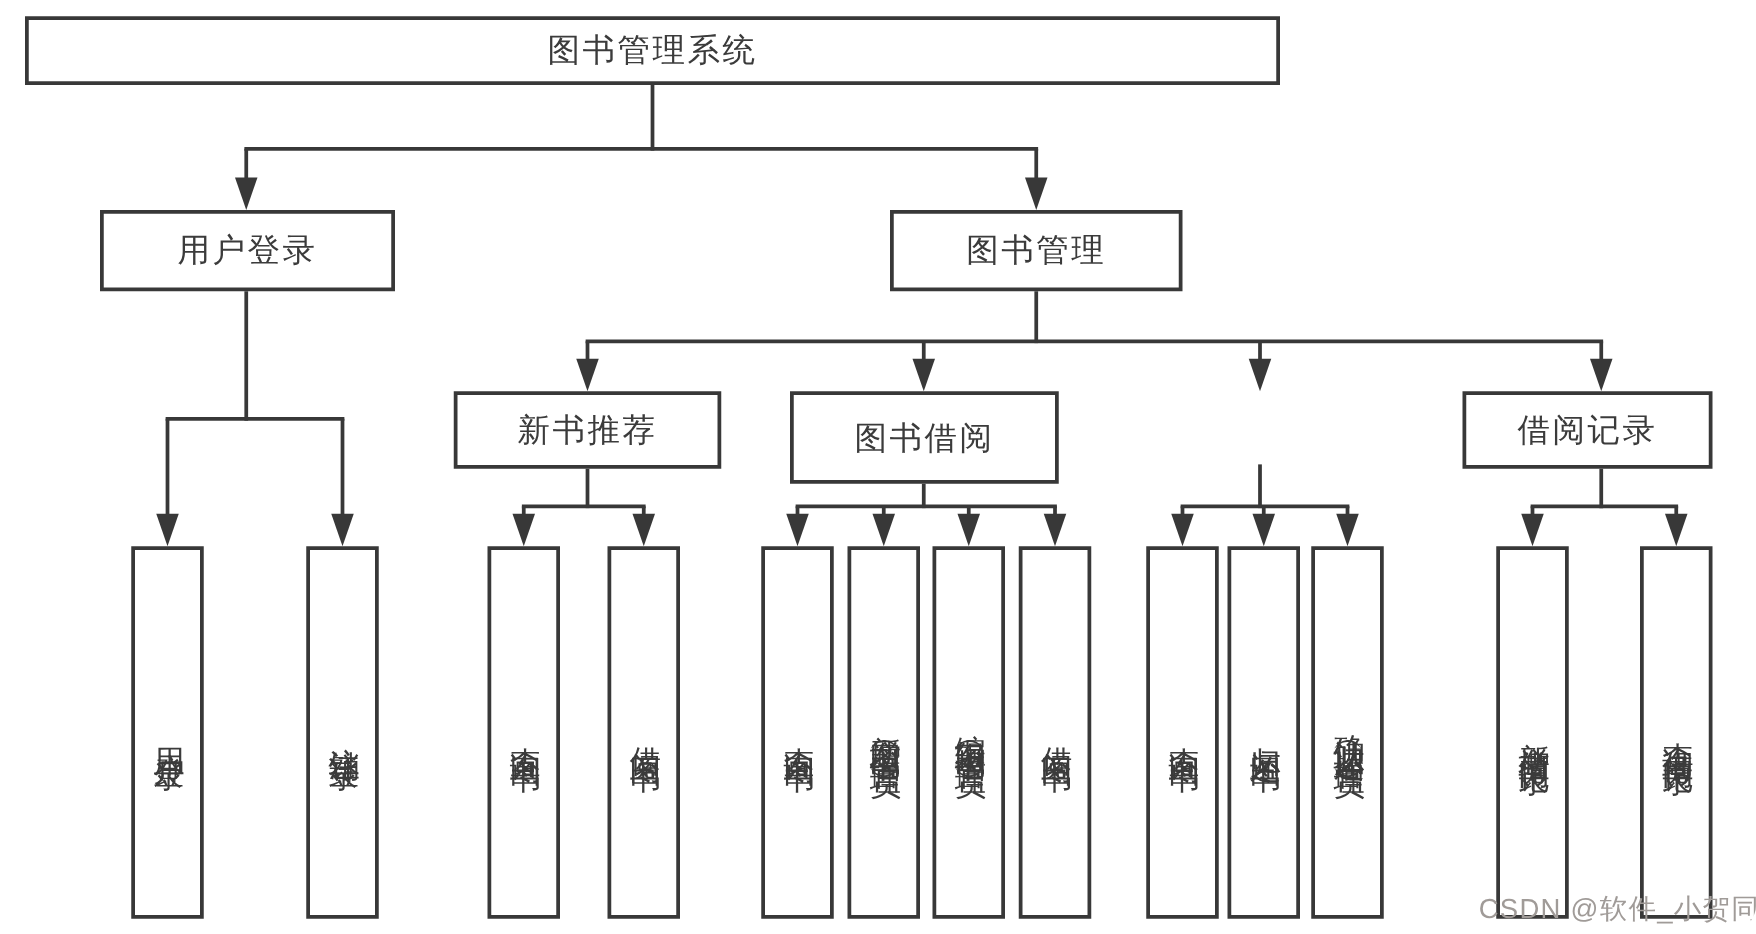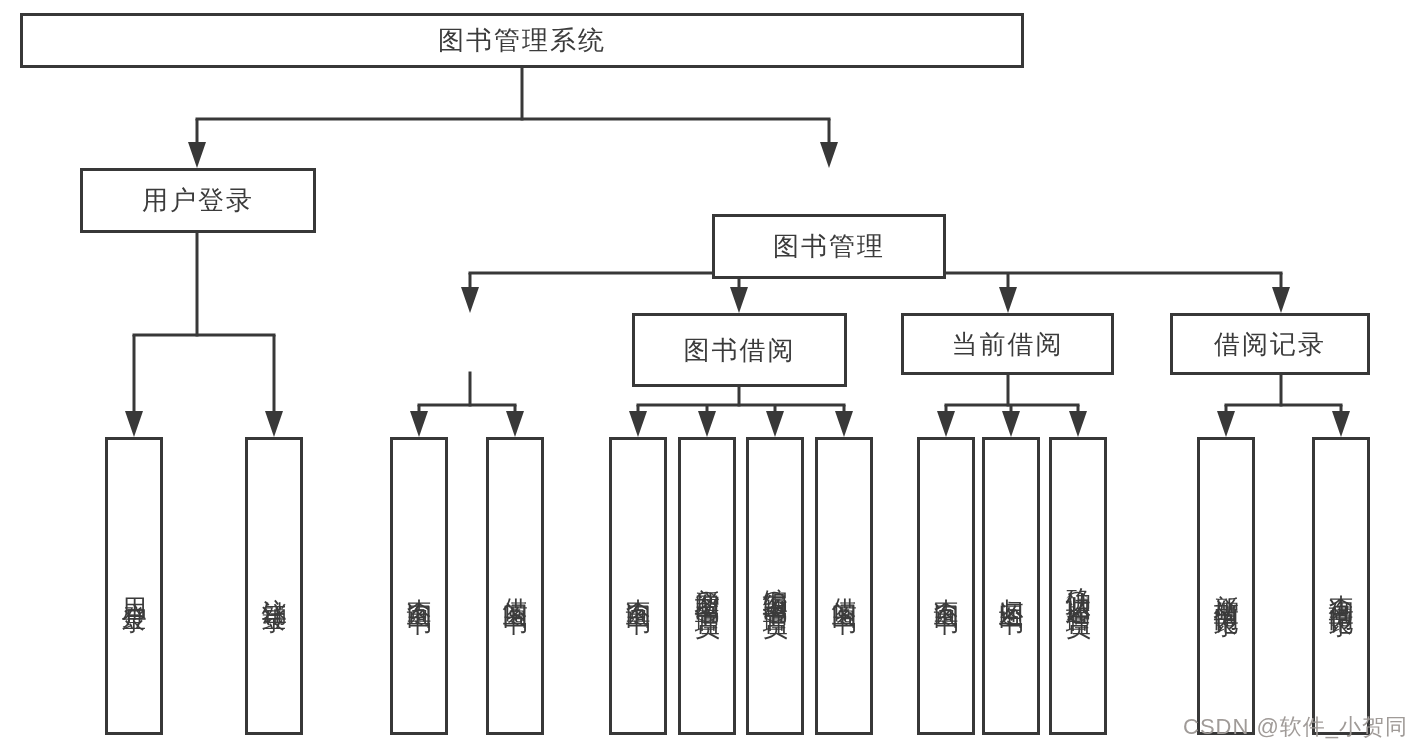--- a/index.html
+++ b/index.html
@@ -3,20 +3,21 @@
 <meta charset="utf-8">
 <style>
   html, body { margin: 0; padding: 0; background: #ffffff; }
   #canvas {
     position: relative;
     width: 1405px;
     height: 747px;
     background: #ffffff;
     font-family: "Liberation Sans", sans-serif;
     overflow: hidden;
+    border-radius: 24px;
   }
   .node {
     position: absolute;
     background: #ffffff;
     border: 3px solid #383838;
     box-sizing: border-box;
     display: flex;
     align-items: center;
     justify-content: center;
     color: #3b3b3b;
@@ -110,29 +111,29 @@
       <polygon points="1332,411 1350,411 1341,437" fill="#383838"></polygon>
     </svg>
 
   <div class="node" style="left:20px; top:13px; width:1004px; height:55px;">
     <span class="h-label">图书管理系统</span>
   </div>
 
   <div class="node" style="left:80px; top:168px; width:236px; height:65px;">
     <span class="h-label">用户登录</span>
   </div>
-  <div class="node" style="left:712px; top:168px; width:234px; height:65px;margin-top:46px;">
+  <div class="node" style="left:712px; top:168px; width:234px; height:65px;">
     <span class="h-label">图书管理</span>
   </div>
 
+  <div class="node" style="left:363px; top:313px; width:214px; height:62px;">
+    <span class="h-label">新书推荐</span>
+  </div>
   <div class="node" style="left:632px; top:313px; width:215px; height:74px;">
     <span class="h-label">图书借阅</span>
-  </div>
-  <div class="node" style="left:901px; top:313px; width:213px; height:62px;">
-    <span class="h-label">当前借阅</span>
   </div>
   <div class="node" style="left:1170px; top:313px; width:200px; height:62px;">
     <span class="h-label">借阅记录</span>
   </div>
 
   <div class="node" style="left:105px; top:437px; width:58px; height:298px;">
     <span class="v-label">用户登录</span>
   </div>
   <div class="node" style="left:245px; top:437px; width:58px; height:298px;">
     <span class="v-label">注销登录</span>

